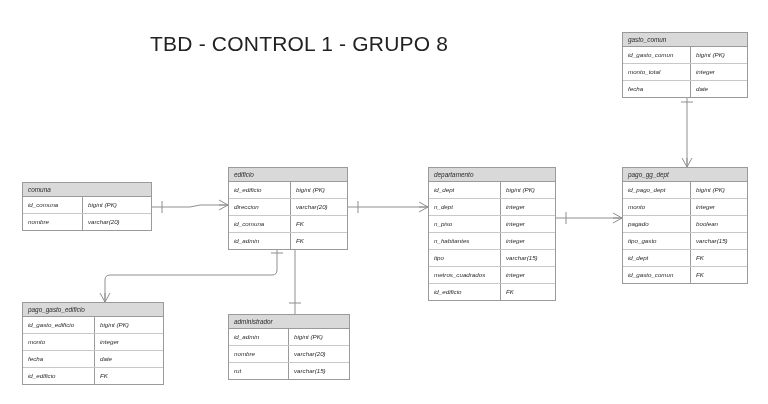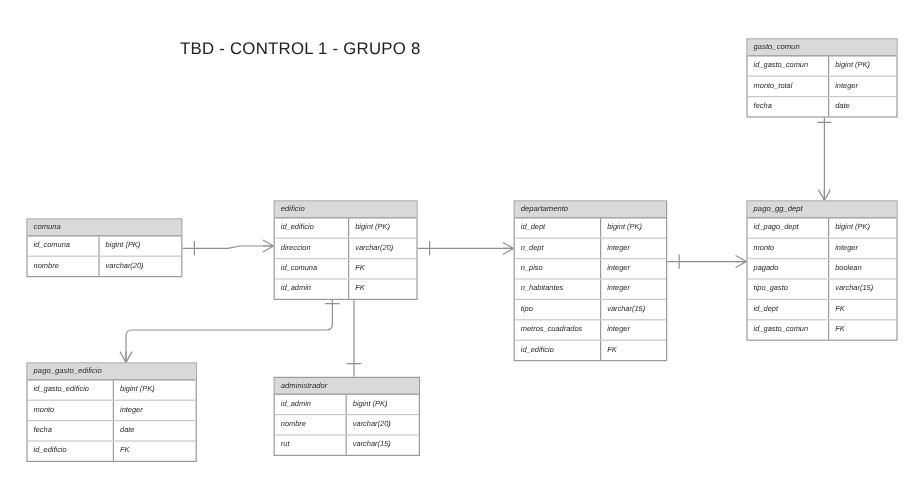--- a/index.html
+++ b/index.html
@@ -19,22 +19,22 @@
     position: absolute;
     left: 0; top: 0;
     width: 768px;
     height: 404px;
   }
   #title {
     position: absolute;
     left: 150px;
     top: 32px;
     width: 280px;
-    text-align: left;
-    font-size: 14px;
+    text-align: right;
+    font-size: 21px;
     font-weight: 400;
     color: #222222;
     letter-spacing: 0.2px;
     white-space: nowrap;
   }
   
   .table-box {
     position: absolute;
     box-sizing: border-box;
     border: 1px solid #9a9a9a;

